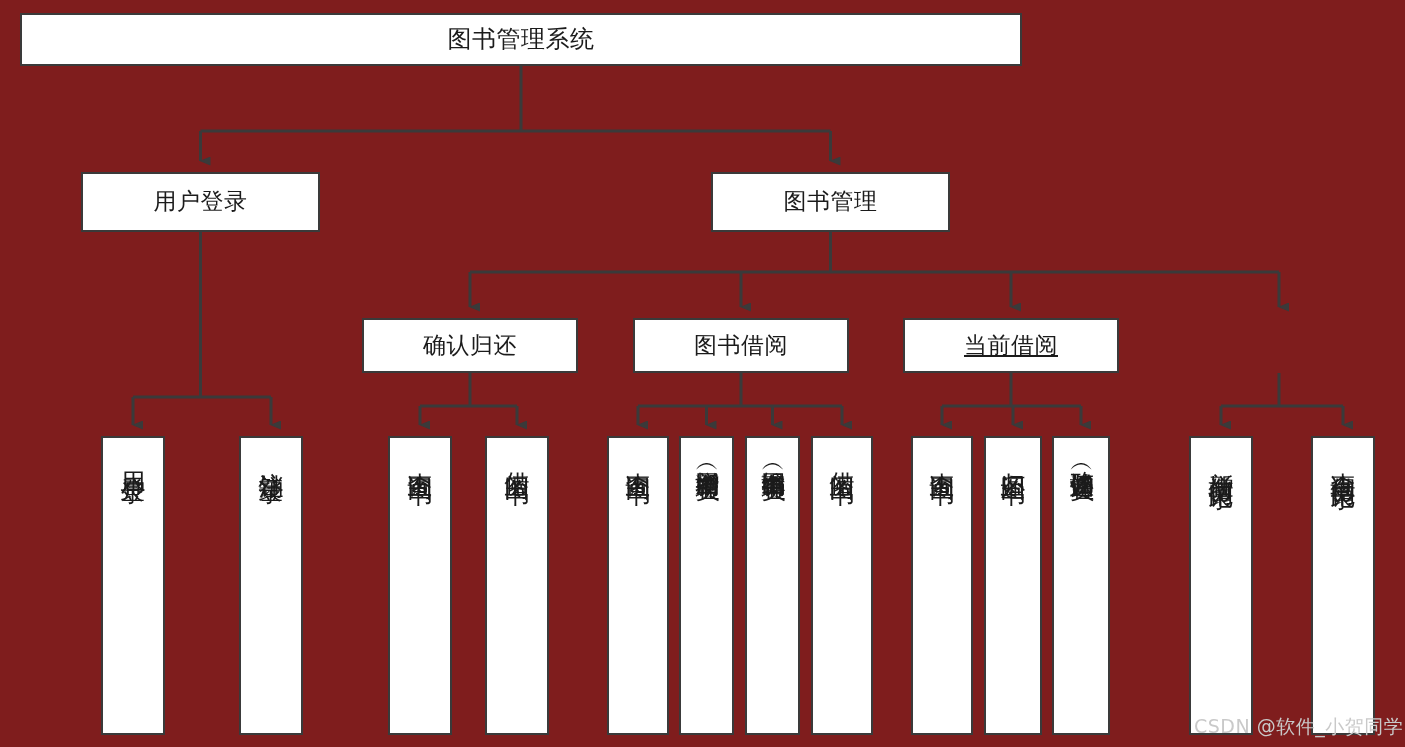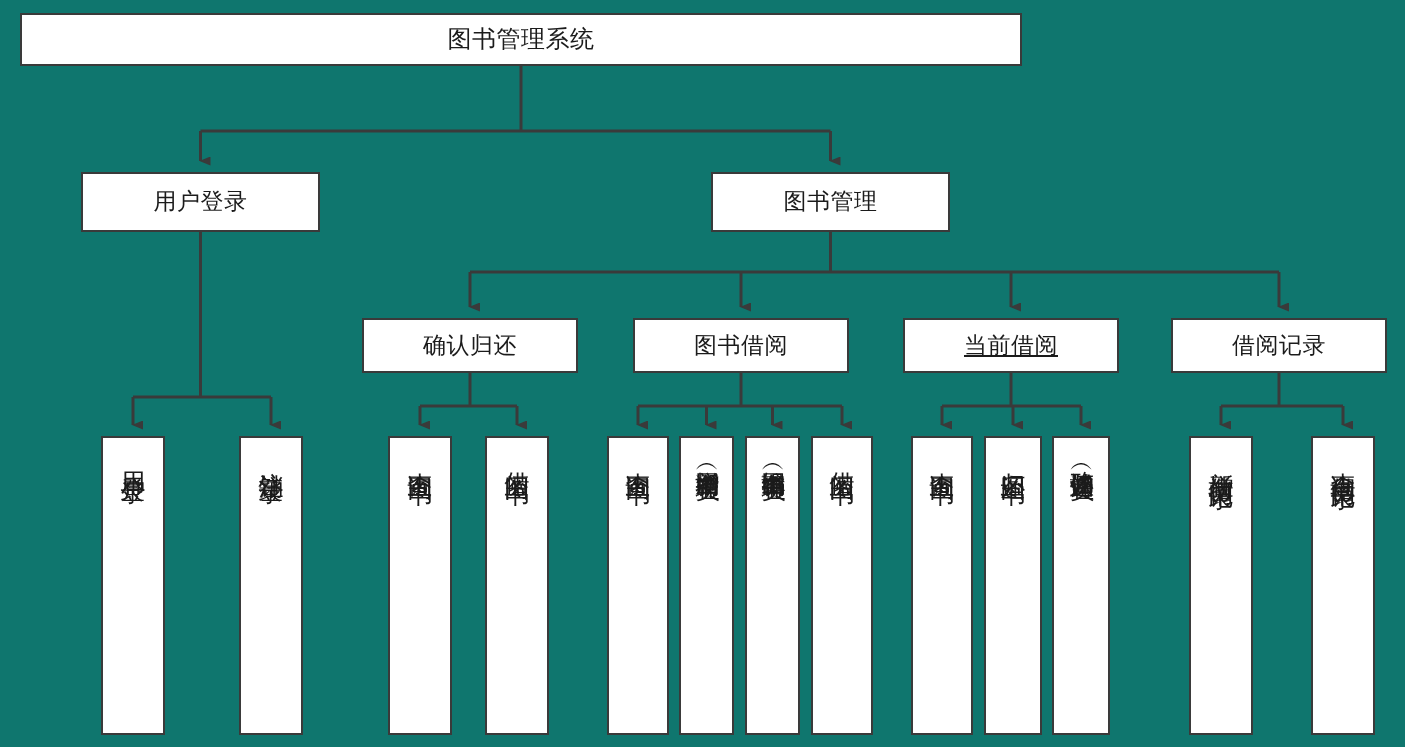--- a/index.html
+++ b/index.html
@@ -8,21 +8,21 @@
     padding: 0;
     background: #ffffff;
   }
   body {
     font-family: "DejaVu Sans", "Liberation Sans", sans-serif;
   }
   #diagram-root {
     position: relative;
     width: 1405px;
     height: 747px;
-    background: #0f766e;
+    background: #7f1d1d;
     overflow: hidden;
   }
   #edge-layer {
     position: absolute;
     left: 0;
     top: 0;
     width: 1405px;
     height: 747px;
     pointer-events: none;
   }
@@ -138,23 +138,20 @@
 
   <div class="node horiz" style="left: 362px; top: 318px; width: 216px; height: 55px;">
     <span class="node-label">确认归还</span>
   </div>
   <div class="node horiz" style="left: 633px; top: 318px; width: 216px; height: 55px;">
     <span class="node-label">图书借阅</span>
   </div>
   <div class="node horiz" style="left: 903px; top: 318px; width: 216px; height: 55px; text-decoration: underline;">
     <span class="node-label">当前借阅</span>
   </div>
-  <div class="node horiz" style="left: 1171px; top: 318px; width: 216px; height: 55px;">
-    <span class="node-label">借阅记录</span>
-  </div>
 
   <div class="node leaf" style="left: 101px; top: 436px; width: 64px; height: 299px;">
     <span class="node-label">用户登录</span>
   </div>
   <div class="node leaf" style="left: 239px; top: 436px; width: 64px; height: 299px;">
     <span class="node-label">注销登录</span>
   </div>
   <div class="node leaf" style="left: 388px; top: 436px; width: 64px; height: 299px;">
     <span class="node-label">查询图书</span>
   </div>
@@ -182,14 +179,15 @@
   <div class="node leaf tall" style="left: 1052px; top: 436px; width: 58px; height: 299px;">
     <span class="node-label">确认归还（管理员）</span>
   </div>
   <div class="node leaf" style="left: 1189px; top: 436px; width: 64px; height: 299px;">
     <span class="node-label">新增借阅记录</span>
   </div>
   <div class="node leaf" style="left: 1311px; top: 436px; width: 64px; height: 299px;">
     <span class="node-label">查询借阅记录</span>
   </div>
 
+  <div class="watermark" style="left:1194px; top:714px;">CSDN @软件_小贺同学</div>
 
 </div>
 
 </body></html>

